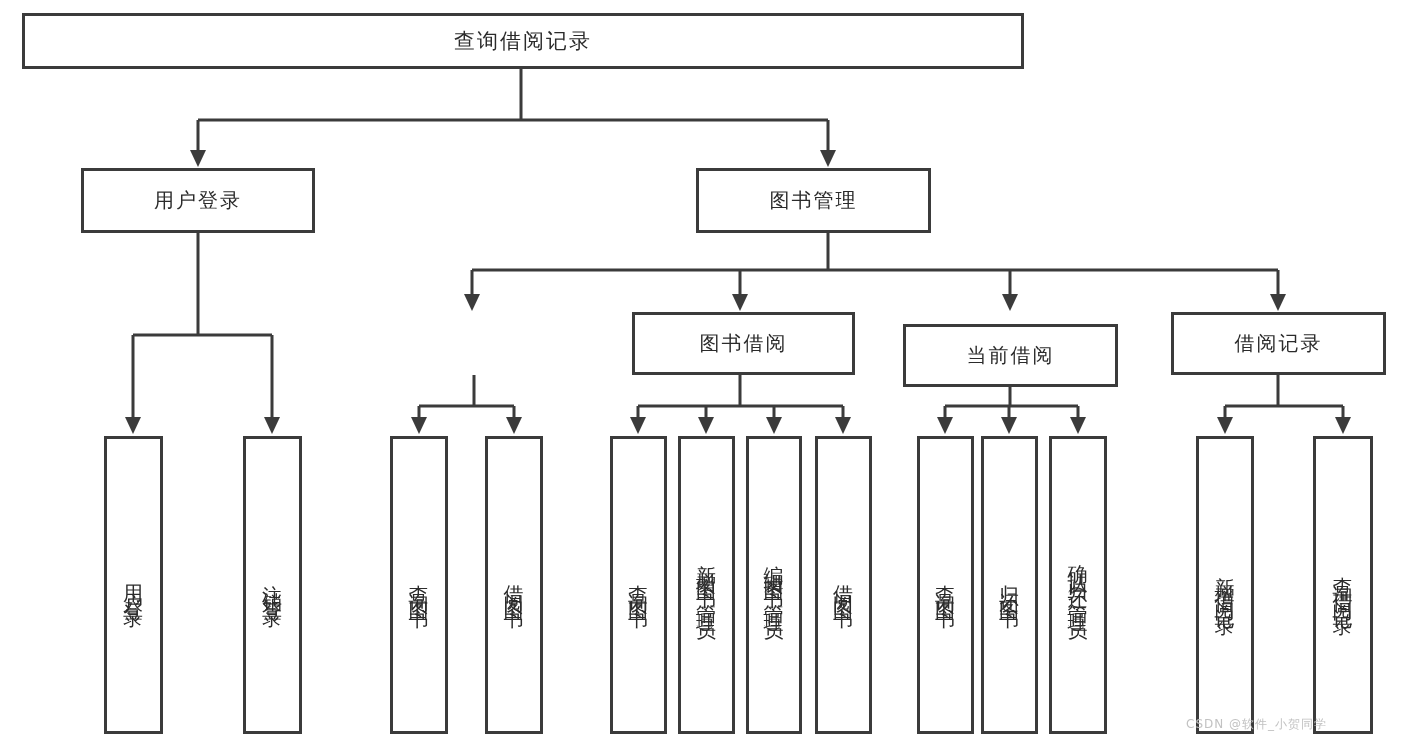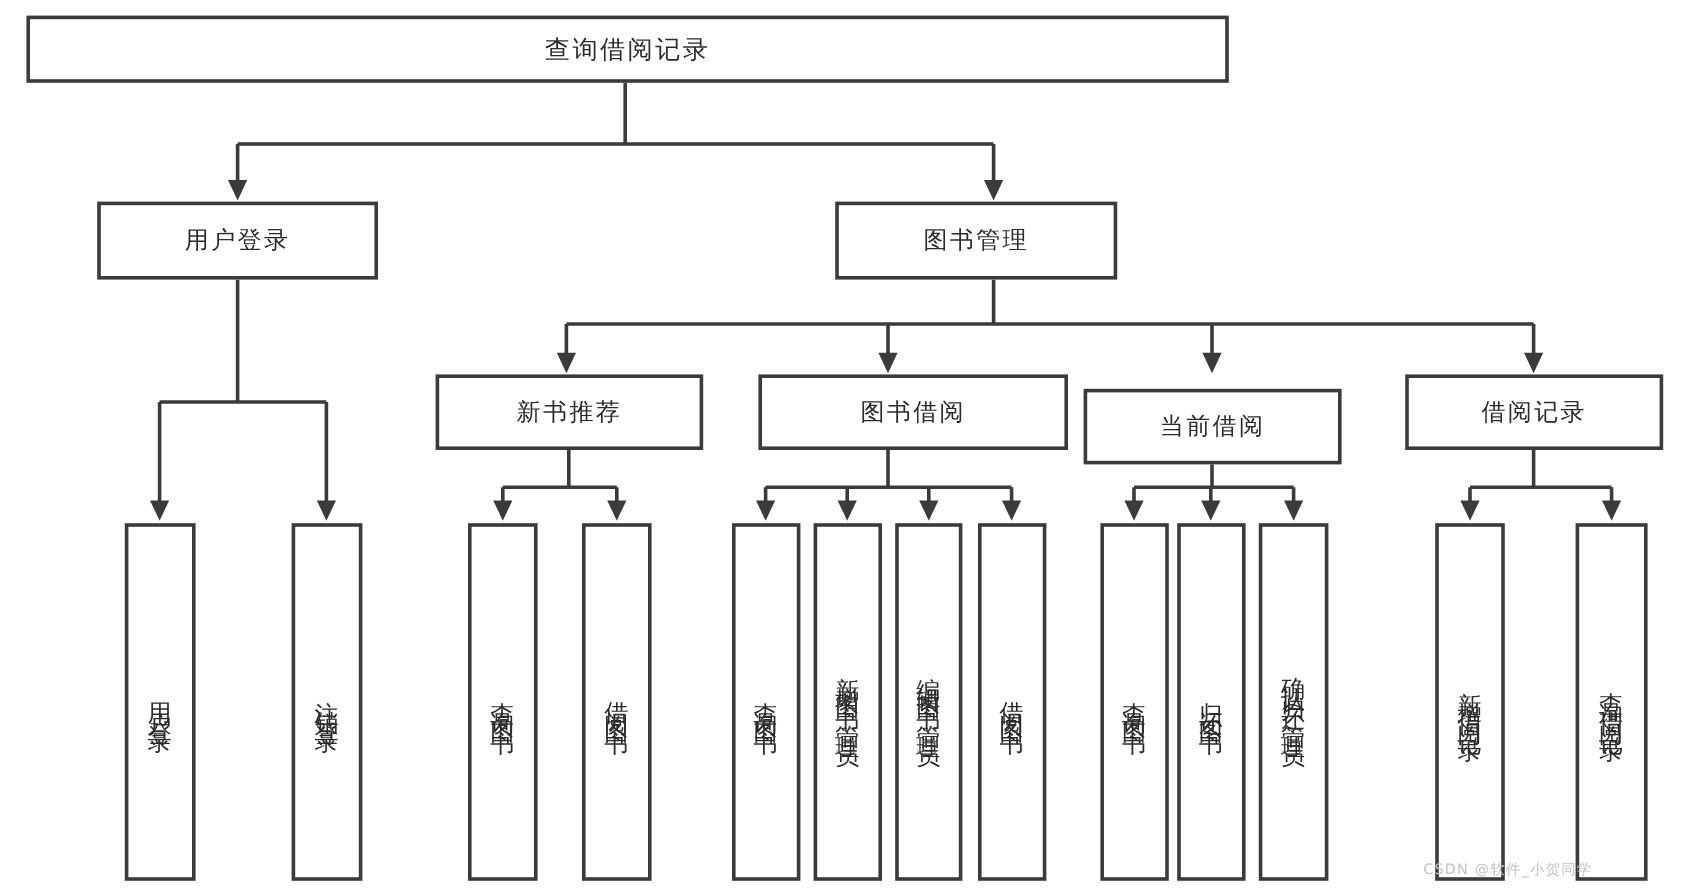--- a/index.html
+++ b/index.html
@@ -108,24 +108,21 @@
     <span>查询借阅记录</span>
   </div>
 
   <div class="node" style="left:81px; top:168px; width:234px; height:65px;">
     <span>用户登录</span>
   </div>
   <div class="node" style="left:696px; top:168px; width:235px; height:65px;">
     <span>图书管理</span>
   </div>
 
-  <div class="node" style="left:363px; top:312px; width:223px; height:63px;">
-    <span>新书推荐</span>
-  </div>
-  <div class="node" style="left:632px; top:312px; width:258px; height:63px;">
+  <div class="node" style="left:632px; top:312px; width:223px; height:63px;">
     <span>图书借阅</span>
   </div>
   <div class="node" style="left:903px; top:324px; width:215px; height:63px;">
     <span>当前借阅</span>
   </div>
   <div class="node" style="left:1171px; top:312px; width:215px; height:63px;">
     <span>借阅记录</span>
   </div>
 
   <div class="leaf" style="left:104px; top:436px; width:59px; height:298px;">

